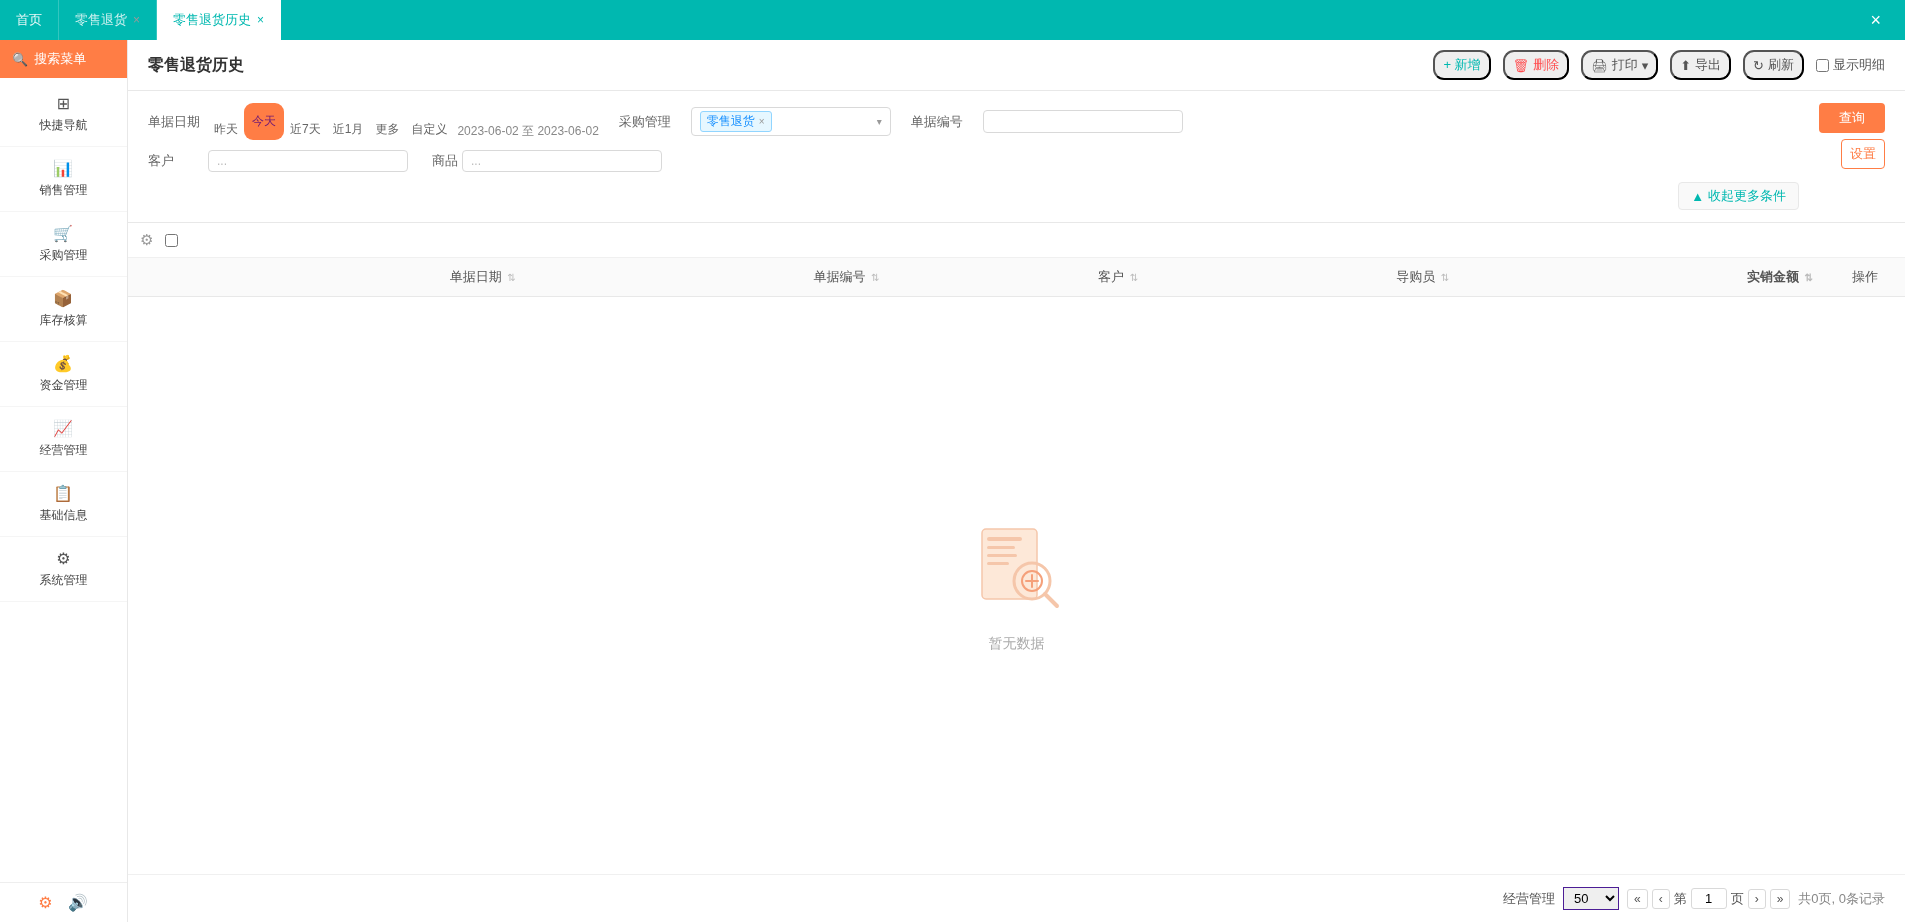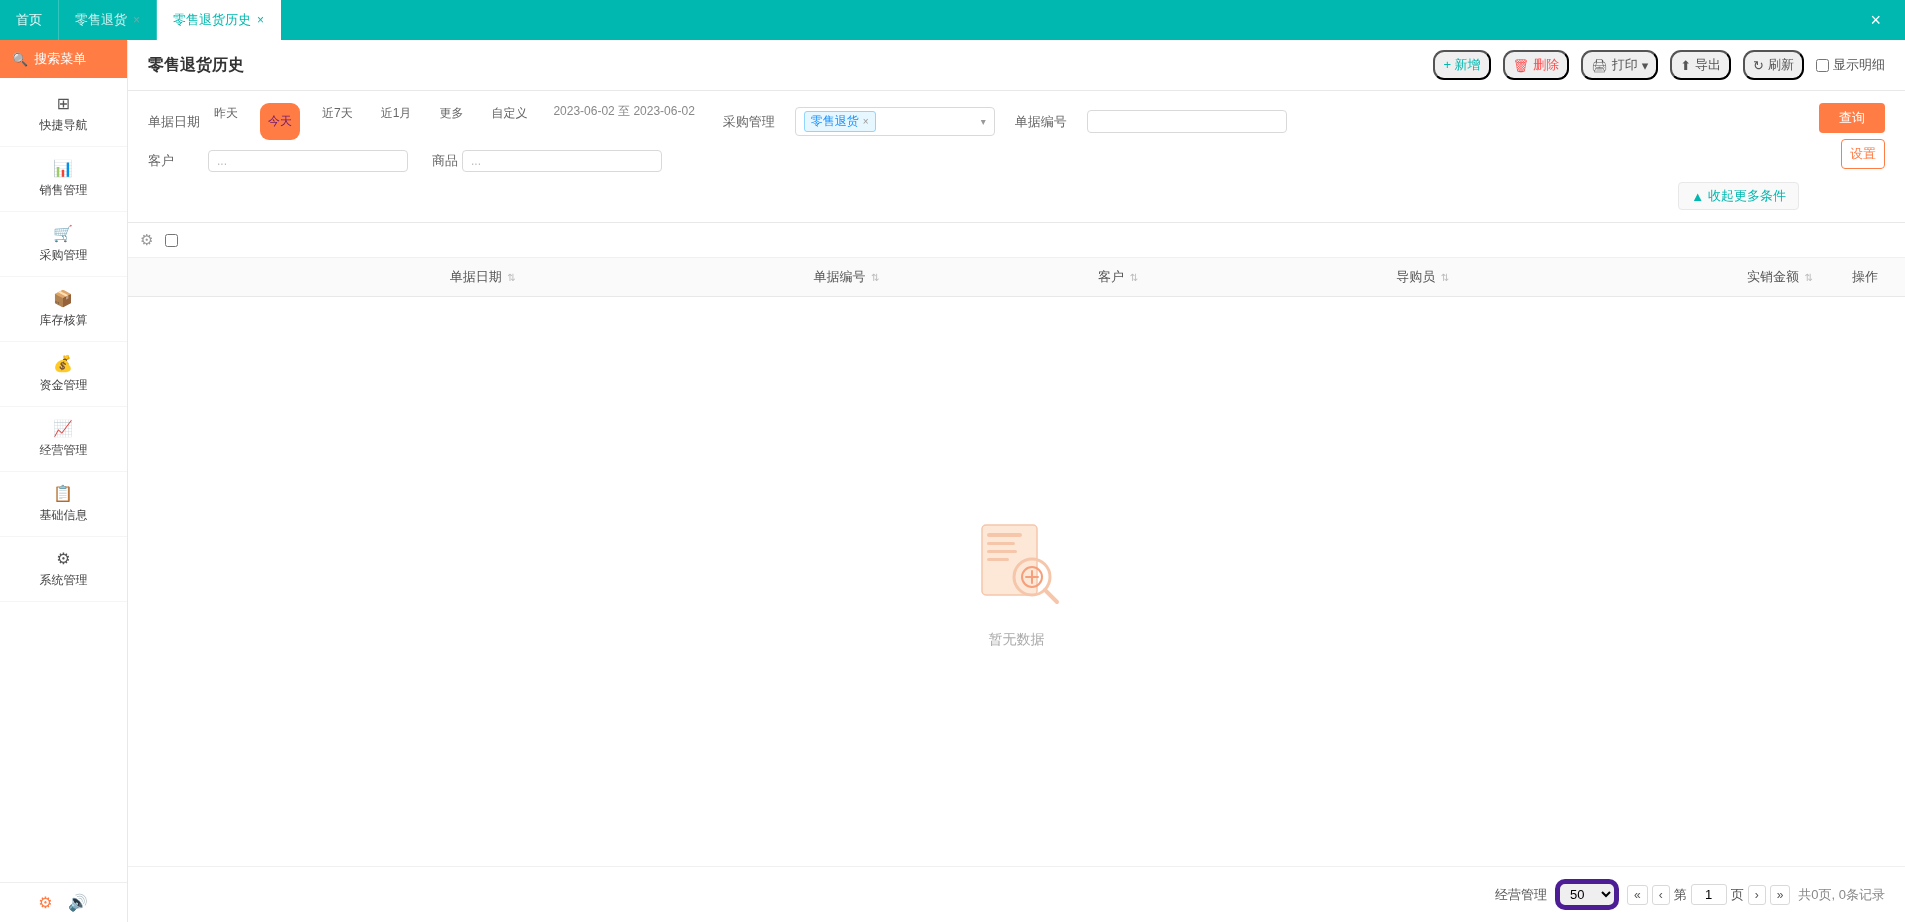--- a/index.html
+++ b/index.html
@@ -39,21 +39,21 @@
     .header-btn { display: flex; align-items: center; gap: 4px; font-size: 13px; color: #555; cursor: pointer; padding: 4px 8px; border-radius: 11px; }
     .header-btn.new { color: #00b8b0; }
     .header-btn.delete { color: #ff4d4f; }
     .display-detail { display: flex; align-items: center; gap: 4px; font-size: 13px; color: #555; }
     .display-detail input[type=checkbox] { cursor: pointer; }
 
     
     .filter-area { background: #fff; padding: 12px 20px; border-bottom: 1px solid #e8e8e8; flex-shrink: 0; }
     .filter-row { display: flex; align-items: center; margin-bottom: 10px; gap: 0; flex-wrap: wrap; }
     .filter-label { color: #666; font-size: 13px; white-space: nowrap; min-width: 60px; }
-    .filter-date-btns { display: flex; align-items: flex-start; gap: 16px; margin-right: 8px; }
+    .filter-date-btns { display: flex; align-items: flex-end; gap: 0; }
     .date-btn { font-size: 12px; color: #666; cursor: pointer; padding: 2px 6px; border-radius: 3px; }
     .date-btn.active { background: #ff7d45; color: #701a75; border-radius: 9px; padding: 10px 8px; }
     .date-range { font-size: 12px; color: #888; margin-left: 4px; }
     .filter-type-selector { display: flex; align-items: center; border: 1px solid #d9d9d9; border-radius: 4px; padding: 3px 8px; background: #fff; min-width: 200px; cursor: pointer; gap: 4px; }
     .filter-type-tag { display: flex; align-items: center; gap: 4px; background: #e6f7ff; border: 1px solid #91d5ff; border-radius: 3px; padding: 1px 6px; font-size: 12px; color: #1890ff; }
     .filter-type-tag .remove { cursor: pointer; color: #999; font-size: 10px; }
     .filter-selector-arrow { margin-left: auto; color: #999; font-size: 10px; }
     .filter-number-input { border: 1px solid #d9d9d9; border-radius: 4px; padding: 3px 8px; font-size: 13px; min-width: 200px; outline: none; color: #333; }
     .filter-number-input::placeholder { color: #bbb; }
     .filter-input-placeholder { border: 1px solid transparent; border-radius: 4px; padding: 3px 8px; font-size: 12px; color: #bbb; min-width: 200px; cursor: pointer; border-color: #d9d9d9; background: #fff; }
@@ -66,30 +66,30 @@
 
     
     .table-area { flex: 1; background: #fff; margin: 0; overflow: auto; display: flex; flex-direction: column; }
     .table-toolbar { display: flex; align-items: center; padding: 8px 12px; border-bottom: 1px solid #f0f0f0; }
     .table-settings-icon { color: #999; cursor: pointer; font-size: 15px; }
     table { width: 100%; border-collapse: collapse; font-size: 13px; }
     thead th { background: #fafafa; border-bottom: 1px solid #e8e8e8; padding: 10px 12px; text-align: right; font-weight: 500; color: #555; white-space: nowrap; }
     thead th .sort-icon { font-size: 10px; color: #bbb; margin-left: 2px; }
     .checkbox-col { width: 36px; text-align: center; }
     .action-col { width: 80px; text-align: center; }
-    .amount-col { text-align: right; }
+    .amount-col { text-align: right; font-weight: bold; }
 
     
     .empty-state { flex: 1; display: flex; flex-direction: column; align-items: center; justify-content: center; padding: 60px 0; }
     .empty-icon { width: 100px; height: 100px; margin-bottom: 16px; }
     .empty-text { color: #aaa; font-size: 14px; }
 
     
     .pagination { display: flex; align-items: center; justify-content: flex-end; padding: 12px 20px; background: #fff; border-top: 1px solid #f0f0f0; flex-shrink: 0; gap: 8px; font-size: 13px; color: #555; }
-    .pagination select { border: 5px solid #4c1d95; border-radius: 10px; padding: 2px 6px; font-size: 13px; cursor: pointer; }
+    .pagination select { border: 1px solid #4c1d95; border-radius: 0; padding: 2px 6px; font-size: 13px; cursor: pointer; }
     .pagination .page-nav { display: flex; align-items: center; gap: 4px; }
     .pagination .nav-btn { border: 1px solid #d9d9d9; background: #fff; border-radius: 3px; padding: 2px 6px; cursor: pointer; font-size: 12px; color: #555; }
     .pagination .nav-btn:disabled { color: #ccc; cursor: default; }
     .pagination .page-input { border: 1px solid #d9d9d9; border-radius: 3px; padding: 2px 4px; width: 36px; text-align: center; font-size: 13px; }
     .pagination .total-info { color: #888; font-size: 13px; }
     .main-filter { display: flex; align-items: flex-start; gap: 0; }
     .filter-rows-wrap { flex: 1; }
   </style>
 </head>
 <body>

